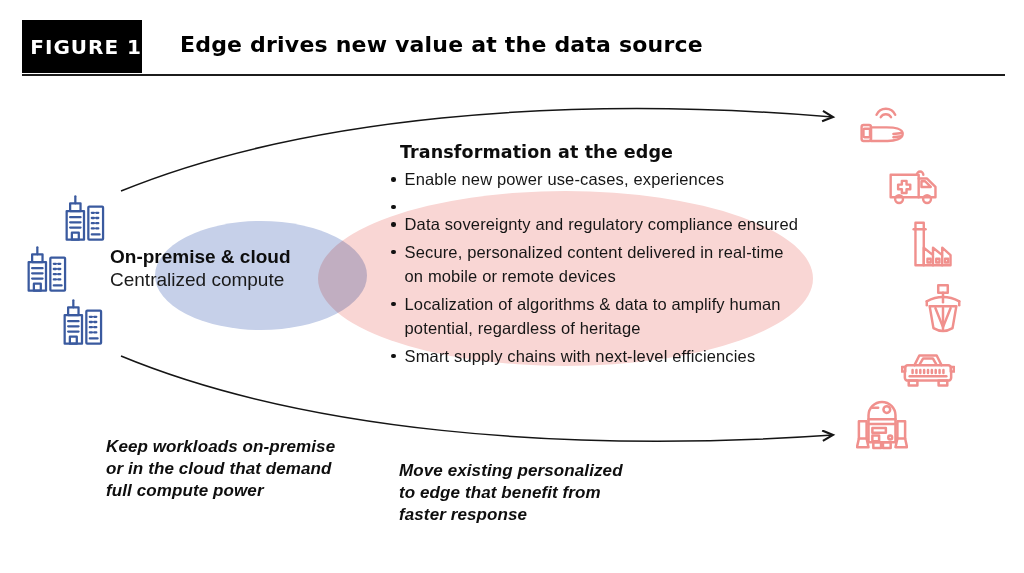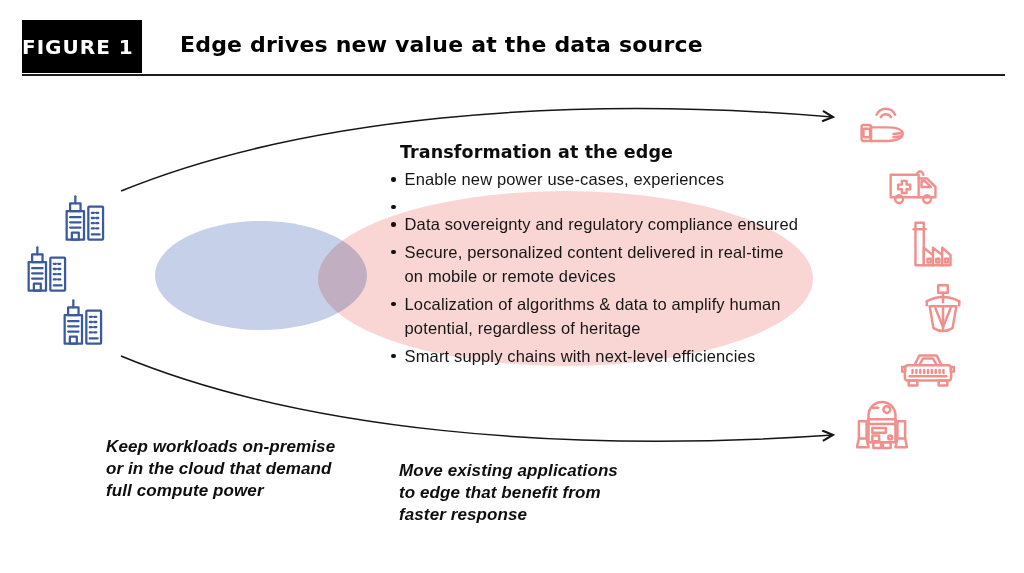--- a/index.html
+++ b/index.html
@@ -5,21 +5,21 @@
   html,body { margin:0; padding:0; background:#fff; }
   #canvas {
     position:relative; width:1024px; height:573px; background:#ffffff;
     font-family:"Liberation Sans", sans-serif; color:#111; overflow:hidden;
   }
   .abs { position:absolute; }
 
   
   .fig-box {
     left:22px; top:20px; width:120px; height:53px; background:#000;
-    display:flex; align-items:center; justify-content:flex-start; z-index:5;
+    display:flex; align-items:center; justify-content:flex-end; z-index:5;
   }
   .fig-box span {
     color:#fff; font:700 20px/1 "DejaVu Sans", sans-serif; letter-spacing:1px;
   }
   .fig-title {
     left:180px; top:31px; font:700 22px/1.3 "DejaVu Sans", sans-serif;
     letter-spacing:.2px; color:#000000; z-index:5;
   }
   .rule { left:22px; top:74px; width:983px; height:1.5px; background:#1c1c1c; z-index:1; }
 
@@ -124,20 +124,24 @@
       <rect x="16" y="47" width="8" height="8"></rect>
       <rect x="35" y="17" width="17" height="38" rx="1"></rect>
       <line x1="39" y1="24" x2="48" y2="24" stroke-dasharray="2.5 2.5"></line>
       <line x1="39" y1="30" x2="48" y2="30" stroke-dasharray="2.5 2.5"></line>
       <line x1="39" y1="36" x2="48" y2="36" stroke-dasharray="2.5 2.5"></line>
       <line x1="39" y1="42" x2="48" y2="42" stroke-dasharray="2.5 2.5"></line>
       <line x1="39" y1="49" x2="48" y2="49"></line>
     </svg>
   </div>
 
+  <div class="abs onprem">
+    <div class="h">On-premise &amp; cloud</div>
+    <div class="s">Centralized compute</div>
+  </div>
 
   <div class="abs edge-block">
     <div class="edge-heading">Transformation at the edge</div>
     <div>
       <div class="bullet-item">
         <span class="bullet-dot"></span>
         <span class="bullet-text">Enable new power use-cases, experiences</span>
       </div>
       <div class="bullet-item">
         <span class="bullet-dot"></span>
@@ -245,17 +249,17 @@
       <path d="M3 42 L1 51 H13 L11 42"></path>
       <path d="M43 42 L41 51 H53 L51 42"></path>
       <rect x="18" y="46" width="8" height="6"></rect>
       <rect x="28" y="46" width="8" height="6"></rect>
     </svg>
   </div>
 
   <div class="abs caption cap-1">Keep workloads on-premise
 or in the cloud that demand
 full compute power</div>
-  <div class="abs caption cap-2">Move existing applications
+  <div class="abs caption cap-2">Move existing personalized
 to edge that benefit from
 faster response</div>
 
 </div>
 
 </body></html>

